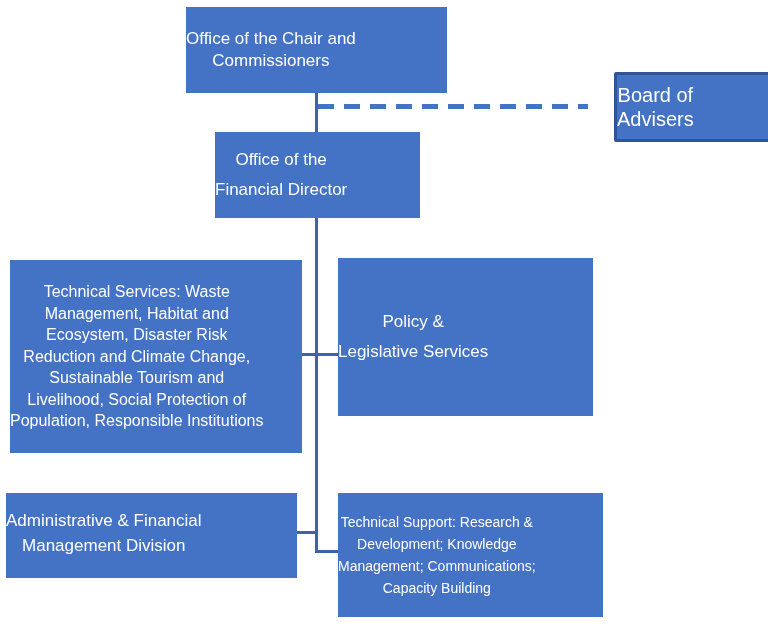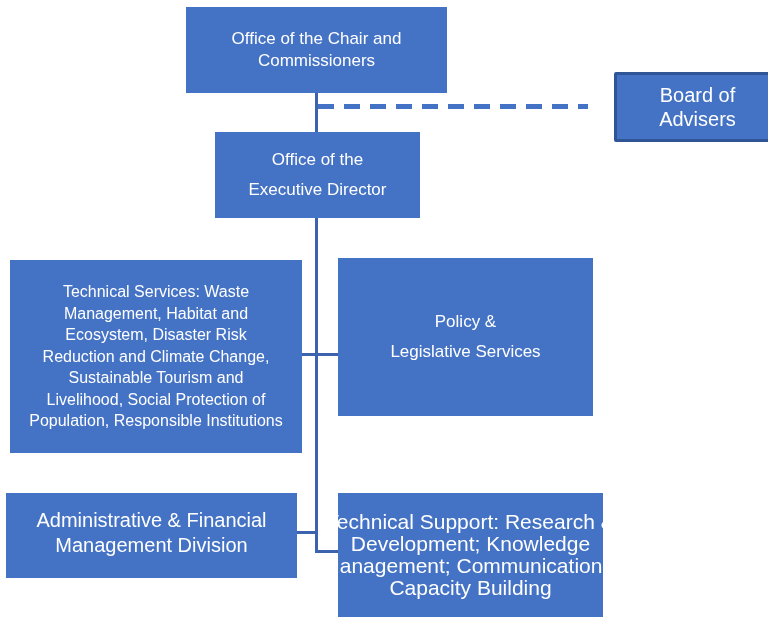--- a/index.html
+++ b/index.html
@@ -17,21 +17,20 @@
     background:var(--background);
     font-family:"Liberation Sans", sans-serif;
     overflow:hidden;
   }
   .box{
     position:absolute;
     background:var(--box-fill);
     color:var(--box-text);
     display:flex;
     align-items:center;
-    justify-content:center;
     text-align:center;
     box-sizing:border-box;
   }
   .box .lbl{
     white-space:pre;
     display:block;
   }
   .box.rounded{
     border:3px solid var(--advisers-border);
     border-radius:2px;
@@ -63,43 +62,43 @@
 Commissioners</span>
   </div>
 
   <div class="box rounded" style="left:588px;top:72px;width:167px;height:70px;font-size:20px;line-height:24px">
     <span class="lbl">Board of
 Advisers</span>
   </div>
 
   <div class="box" style="left:215px;top:132px;width:205px;height:86px;font-size:17px;line-height:30px">
     <span class="lbl">Office of the
-Executive Director</span>
+Financial Director</span>
   </div>
 
   <div class="box" style="left:10px;top:260px;width:292px;height:193px;font-size:16px;line-height:21.5px">
     <span class="lbl">Technical Services: Waste
 Management, Habitat and
 Ecosystem, Disaster Risk
 Reduction and Climate Change,
 Sustainable Tourism and
 Livelihood, Social Protection of
 Population, Responsible Institutions</span>
   </div>
 
   <div class="box" style="left:338px;top:258px;width:255px;height:158px;font-size:17px;line-height:30px">
     <span class="lbl">Policy &amp;
 Legislative Services</span>
   </div>
 
-  <div class="box" style="left:6px;top:493px;width:291px;height:85px;font-size:20px;line-height:25px;padding-bottom:5px">
+  <div class="box" style="left:6px;top:493px;width:291px;height:85px;font-size:17px;line-height:25px;padding-bottom:5px">
     <span class="lbl">Administrative &amp; Financial
 Management Division</span>
   </div>
 
-  <div class="box" style="left:338px;top:493px;width:265px;height:124px;font-size:21px;line-height:22px">
+  <div class="box" style="left:338px;top:493px;width:265px;height:124px;font-size:14px;line-height:22px">
     <span class="lbl">Technical Support: Research &amp;
 Development; Knowledge
 Management; Communications;
 Capacity Building</span>
   </div>
 
 </div>
 
 </body></html>

